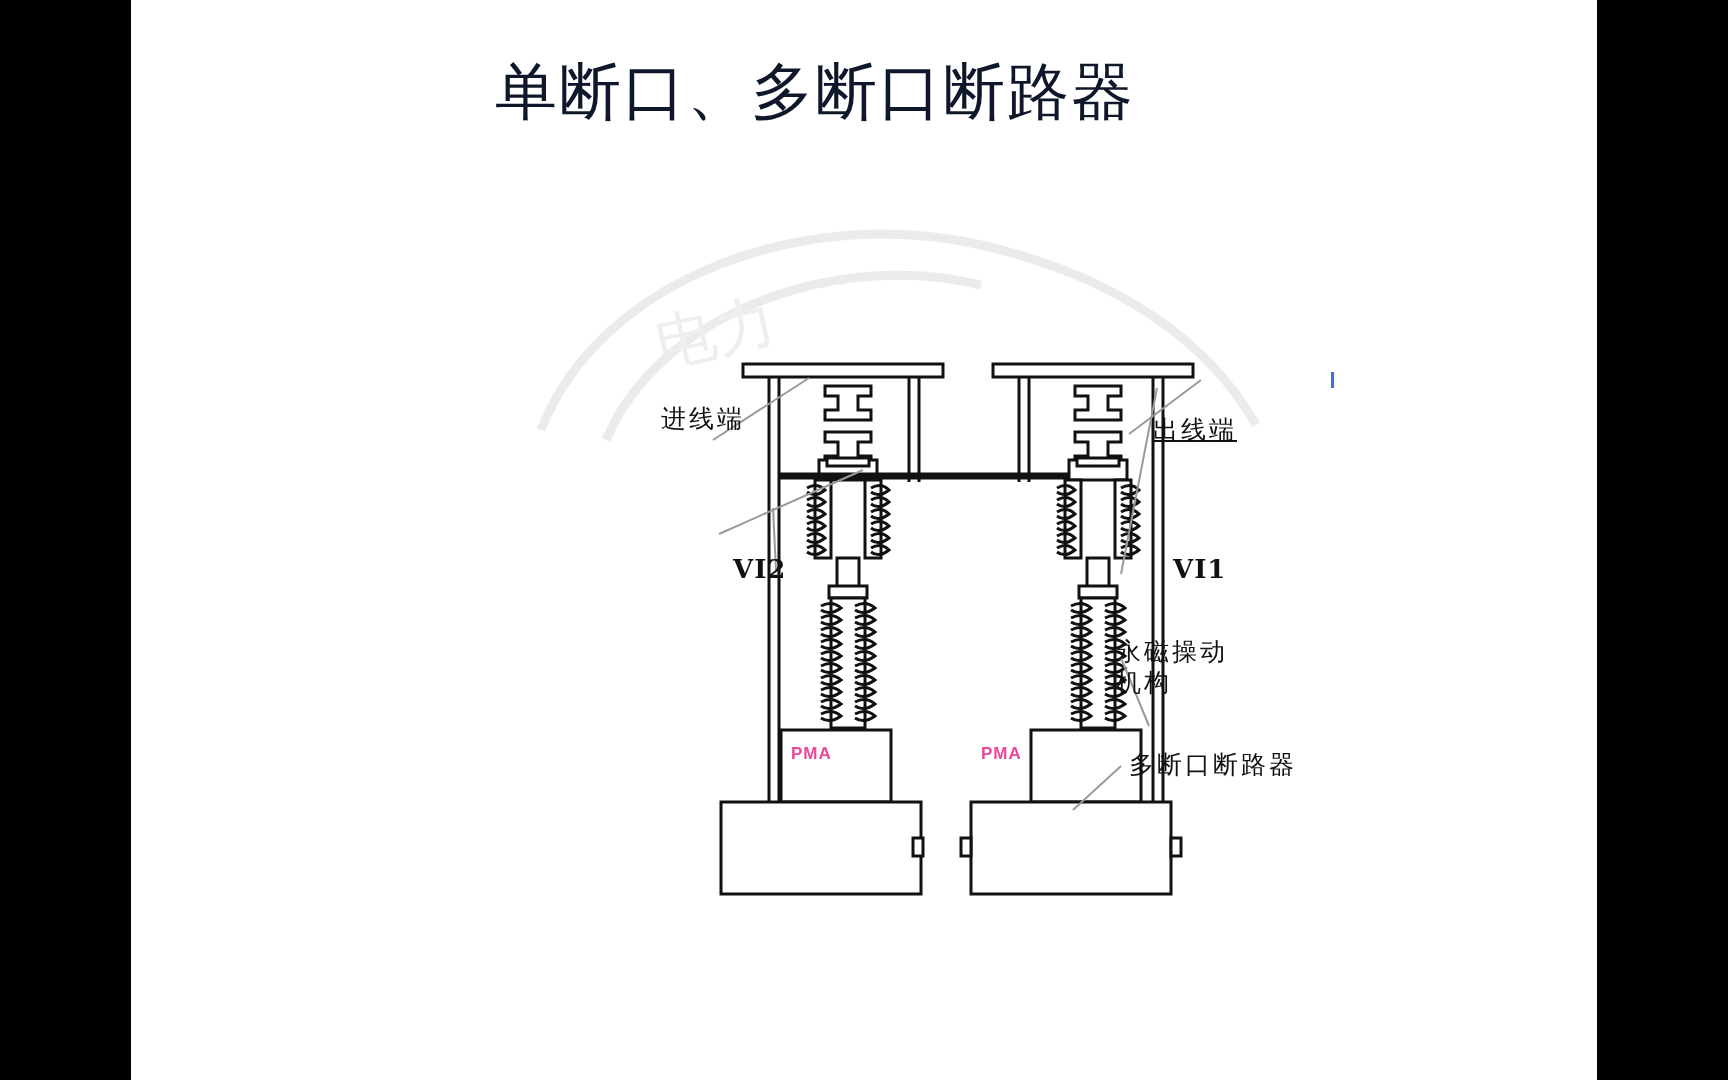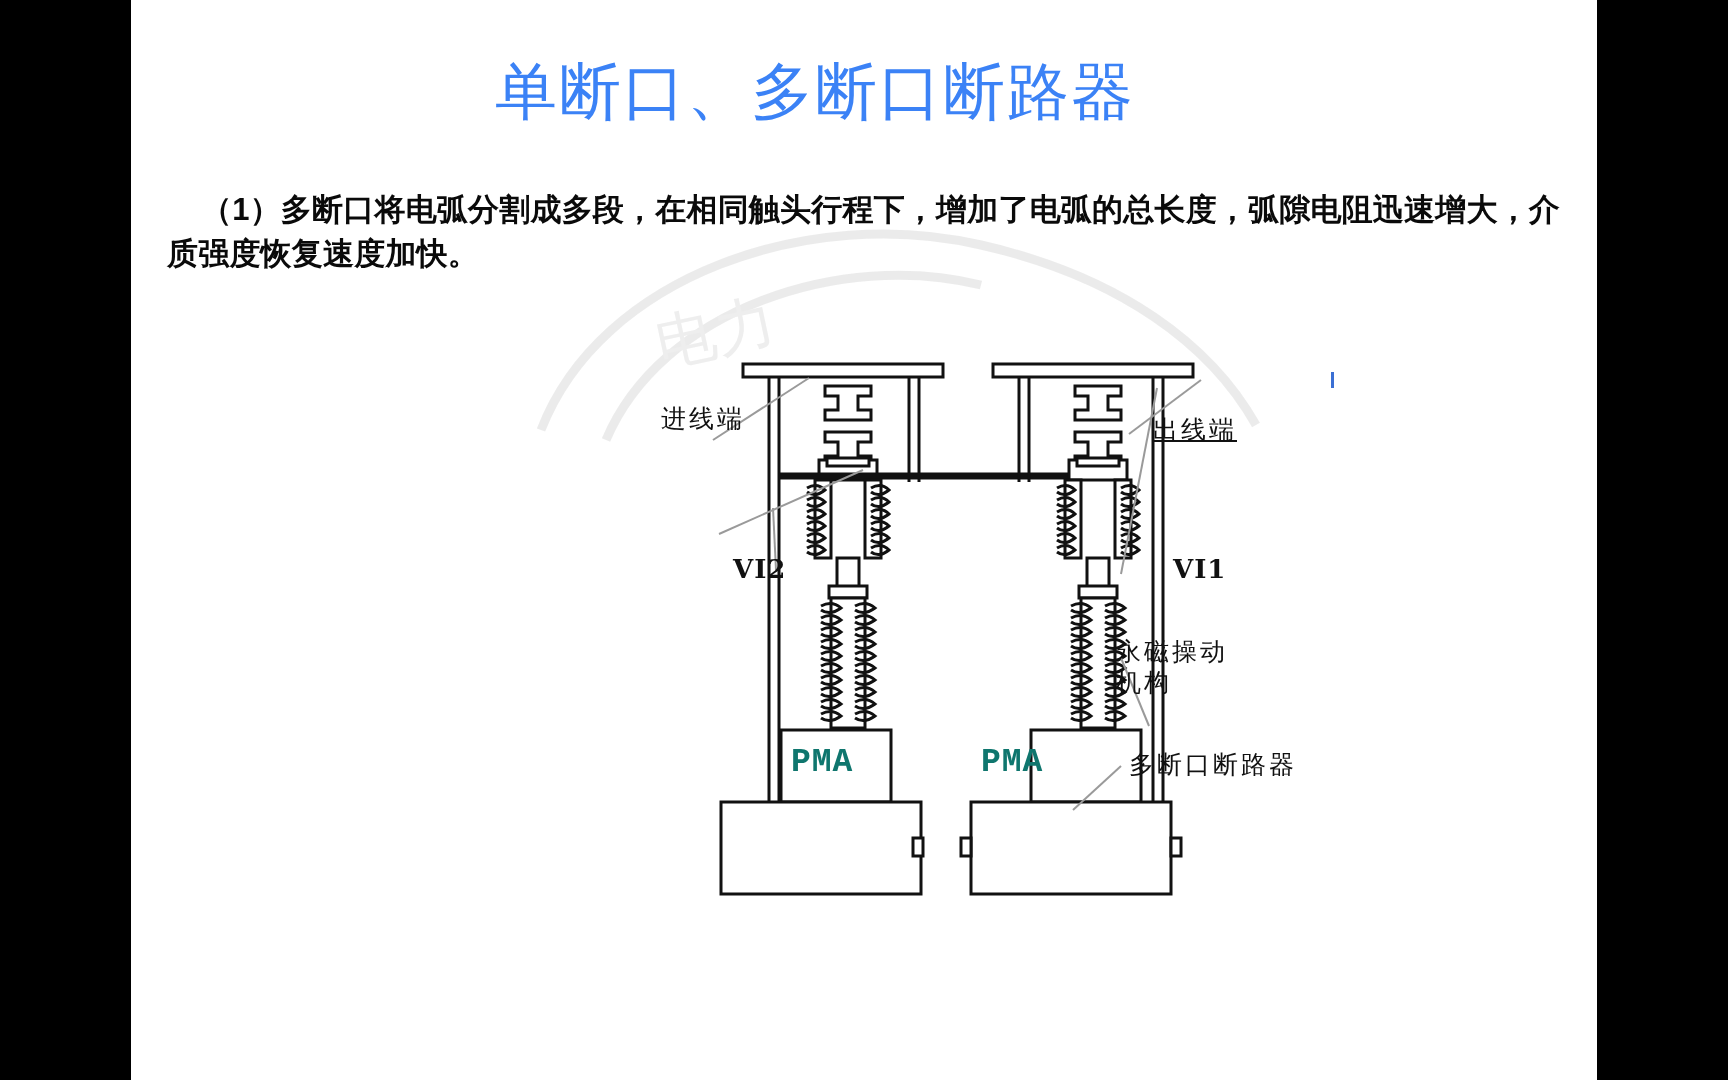--- a/index.html
+++ b/index.html
@@ -52,21 +52,21 @@
 
   .title {
     position: absolute;
     left: 0;
     top: 58px;
     width: 1368px;
     text-align: center;
     font-family: "DejaVu Serif", "Liberation Serif", serif;
     font-size: 62px;
     line-height: 1.1;
-    color: #3b82f6;
+    color: #0f172a;
     letter-spacing: 2px;
     white-space: nowrap;
   }
 
   .body-text {
     position: absolute;
     left: 36px;
     top: 188px;
     width: 1398px;
     font-family: "Liberation Sans", "DejaVu Sans", sans-serif;
@@ -109,24 +109,24 @@
 
   .lbl-in      { left: 60px;  top: 44px; }
   .lbl-out     { left: 552px; top: 55px; text-decoration: underline; }
   .lbl-vi2     { left: 100px; top: 196px; }
   .lbl-vi1     { left: 540px; top: 196px; }
   .lbl-pma-mech{ left: 515px; top: 278px; }
   .lbl-ctrl    { left: 528px; top: 390px; }
 
   .pma-text {
     position: absolute;
-    font-family: Liberation Mono, monospace;
-    font-size: 33px;
+    font-family: Liberation Sans, sans-serif;
+    font-size: 17px;
     font-weight: 600;
-    color: #0f766e;
+    color: #ec4899;
     letter-spacing: 1px;
   }
   .pma-left  { left: 190px; top: 386px; }
   .pma-right { left: 380px; top: 386px; }
 
   .tiny-cursor {
     position: absolute;
     left: 1200px;
     top: 372px;
     width: 3px;
@@ -150,21 +150,20 @@
         <path d="M95 225 C 150 95, 330 35, 470 70"></path>
       </g>
       <g fill="#dedede" font-family="DejaVu Serif, serif" font-size="60">
         <text x="150" y="150" transform="rotate(-12 150 150)">电力</text>
       </g>
     </svg>
 
     <div class="title">单断口、多断口断路器</div>
 
     <div class="body-text">
-      <p>（1）多断口将电弧分割成多段，在相同触头行程下，增加了电弧的总长度，弧隙电阻迅速增大，介质强度恢复速度加快。</p>
     </div>
 
     <div class="tiny-cursor"></div>
 
     <div id="figure">
 
       <svg width="700" height="560" viewBox="0 0 700 560" xmlns="http://www.w3.org/2000/svg">
         <g stroke="#111" fill="none" stroke-width="3" stroke-linejoin="miter">
 
           <rect x="142" y="6" width="200" height="13" fill="#fff" stroke="#111" stroke-width="3"></rect>

